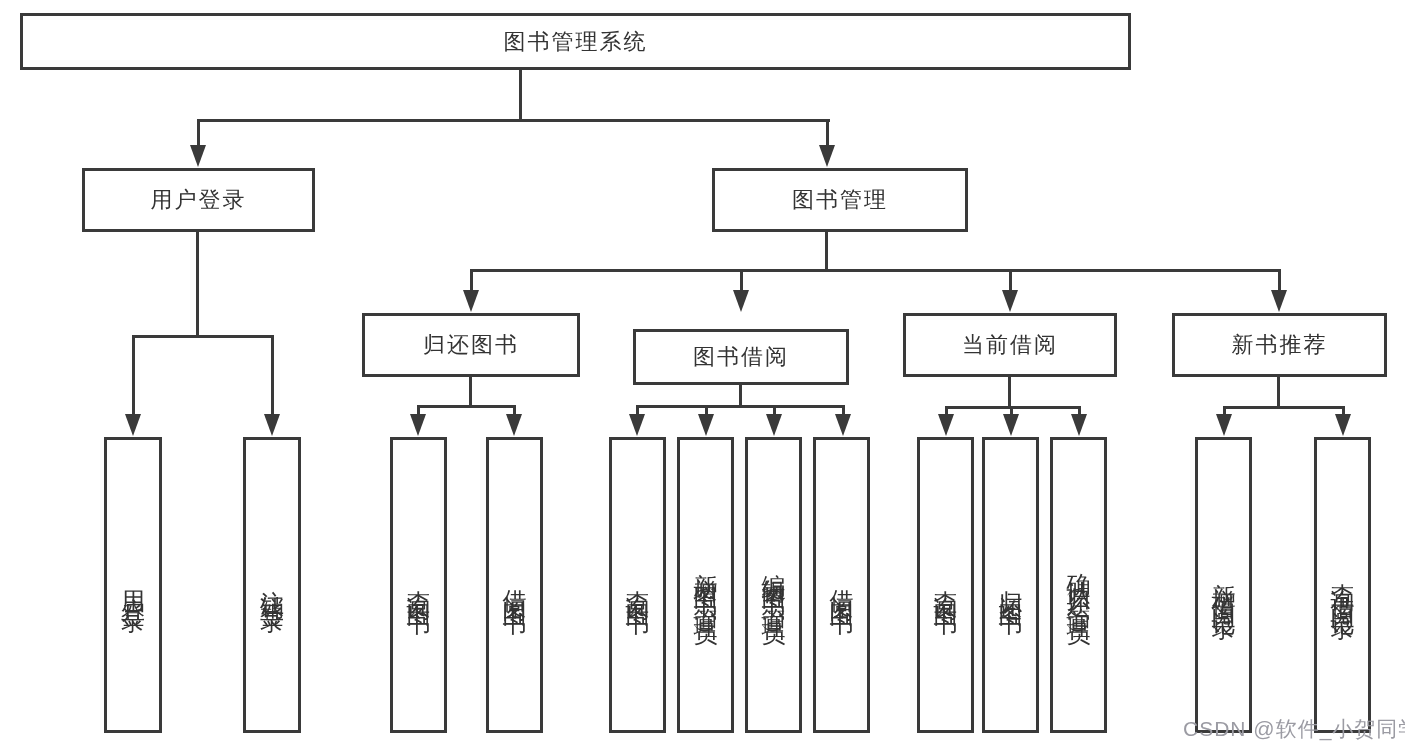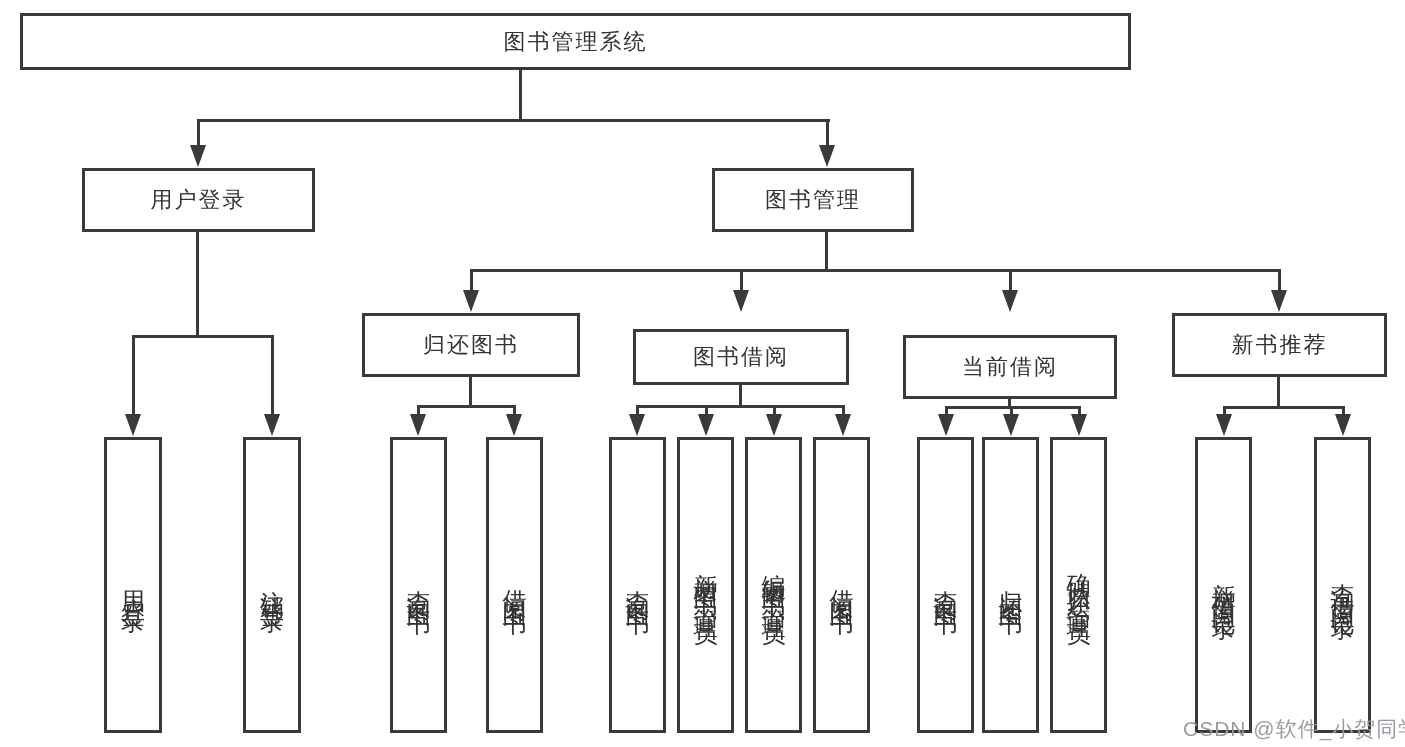--- a/index.html
+++ b/index.html
@@ -124,36 +124,36 @@
       <div class="arrow-shaft" style="left: 1342px; top: 406px; height: 12px;"></div>
       <div class="arrow-head" style="left: 1335px; top: 414px;"></div>
     </div>
   <div id="nodes-layer">
       <div class="node" style="left: 20px; top: 13px; width: 1111px; height: 57px;">
         <span>图书管理系统</span>
       </div>
       <div class="node" style="left: 82px; top: 168px; width: 233px; height: 64px;">
         <span>用户登录</span>
       </div>
-      <div class="node" style="left: 712px; top: 168px; width: 202px; height: 64px;">
+      <div class="node" style="left: 712px; top: 168px; width: 256px; height: 64px;">
         <span>图书管理</span>
       </div>
       <div class="node vertical" style="left: 104px; top: 437px; width: 58px; height: 296px;">
         <span>用户登录</span>
       </div>
       <div class="node vertical" style="left: 243px; top: 437px; width: 58px; height: 296px;">
         <span>注销登录</span>
       </div>
       <div class="node" style="left: 362px; top: 313px; width: 218px; height: 64px;">
         <span>归还图书</span>
       </div>
       <div class="node" style="left: 633px; top: 329px; width: 216px; height: 56px;">
         <span>图书借阅</span>
       </div>
-      <div class="node" style="left: 903px; top: 313px; width: 214px; height: 64px; margin-top: 22px;">
+      <div class="node" style="left: 903px; top: 313px; width: 214px; height: 64px;">
         <span>当前借阅</span>
       </div>
       <div class="node" style="left: 1172px; top: 313px; width: 215px; height: 64px;">
         <span>新书推荐</span>
       </div>
       <div class="node vertical" style="left: 390px; top: 437px; width: 57px; height: 296px;">
         <span>查询图书</span>
       </div>
       <div class="node vertical" style="left: 486px; top: 437px; width: 57px; height: 296px;">
         <span>借阅图书</span>

